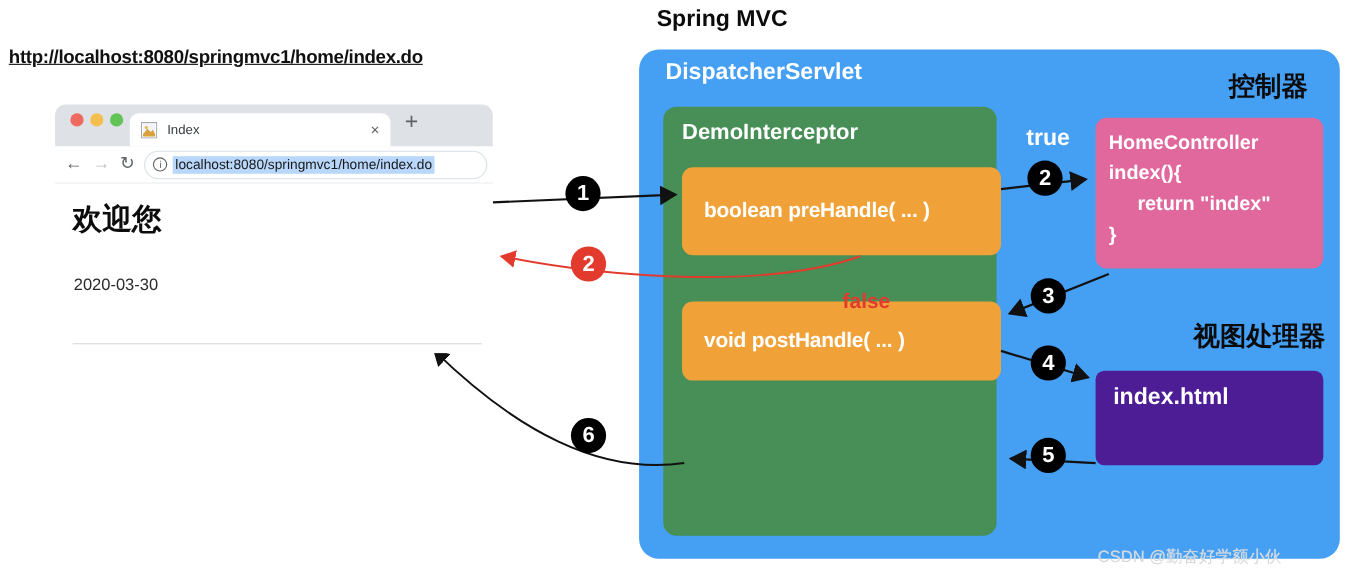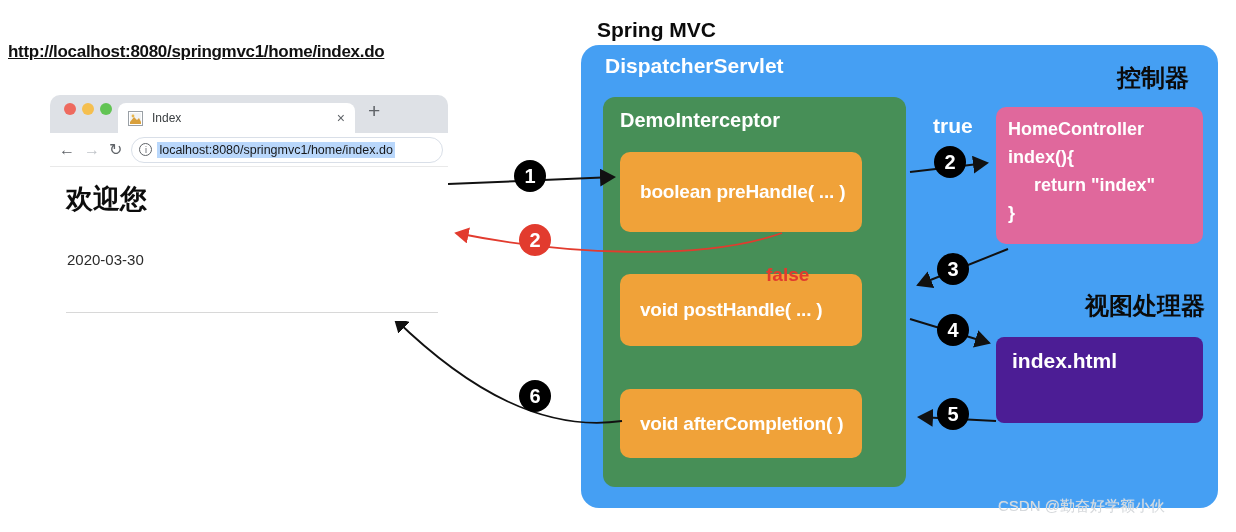--- a/index.html
+++ b/index.html
@@ -2,30 +2,30 @@
 <html><head>
 <meta charset="utf-8">
 <style>
   * { margin:0; padding:0; box-sizing:border-box; }
   body { background:#fff; font-family:"Liberation Sans","DejaVu Sans",sans-serif; }
   .stage { position:relative; width:1236px; height:532px; background:#fff; overflow:hidden; }
 
   
   .url-heading { position:absolute; left:8px; top:42px; font-size:17px; font-weight:700;
                  color:#111; text-decoration:underline; letter-spacing:-0.3px; }
-  .diagram-title { position:absolute; left:597px; top:6px; font-size:21px; font-weight:700; color:#0b0b0b;margin-top:12px; }
+  .diagram-title { position:absolute; left:597px; top:6px; font-size:21px; font-weight:700; color:#0b0b0b; }
 
   
   .dispatcher { position:absolute; left:581px; top:45px; width:637px; height:463px;
                 background:#459ff3; border-radius:18px; }
   .dispatcher-label { position:absolute; left:24px; top:9px; color:#fff; font-size:21px; font-weight:700; }
   .interceptor { position:absolute; left:603px; top:97px; width:303px; height:390px;
                  background:#478f57; border-radius:12px; }
   .interceptor-label { position:absolute; left:17px; top:12px; color:#fff; font-size:20px; font-weight:700; }
-  .method-box { position:absolute; left:620px; width:242px; background:#f0a239; border-radius:10px;
+  .method-box { position:absolute; left:620px; width:290px; background:#f0a239; border-radius:10px;
                 display:flex; align-items:center; padding-left:20px;
                 color:#fff; font-size:19px; font-weight:700; letter-spacing:-0.2px; }
   .m-pre   { top:152px; height:80px; }
   .m-post  { top:274px; height:72px; }
   .m-after { top:389px; height:69px; }
 
   .controller-box { position:absolute; left:996px; top:107px; width:207px; height:137px;
                     background:#e0689c; border-radius:10px; padding:9px 12px;
                     color:#fff; font-size:18px; font-weight:700; line-height:1.55; }
   .code-indent { padding-left:26px; }
@@ -93,21 +93,20 @@
   <div class="diagram-title">Spring MVC</div>
 
   <div class="dispatcher">
     <div class="dispatcher-label">DispatcherServlet</div>
   </div>
   <div class="interceptor">
     <div class="interceptor-label">DemoInterceptor</div>
   </div>
   <div class="method-box m-pre">boolean preHandle( ... )</div>
   <div class="method-box m-post">void postHandle( ... )</div>
-  <div class="method-box m-after">void afterCompletion( )</div>
 
   <div class="caption cap-controller">控制器</div>
   <div class="controller-box">
     <div>HomeController</div>
     <div>index(){</div>
     <div class="code-indent">return "index"</div>
     <div>}</div>
   </div>
 
   <div class="caption cap-view">视图处理器</div>

